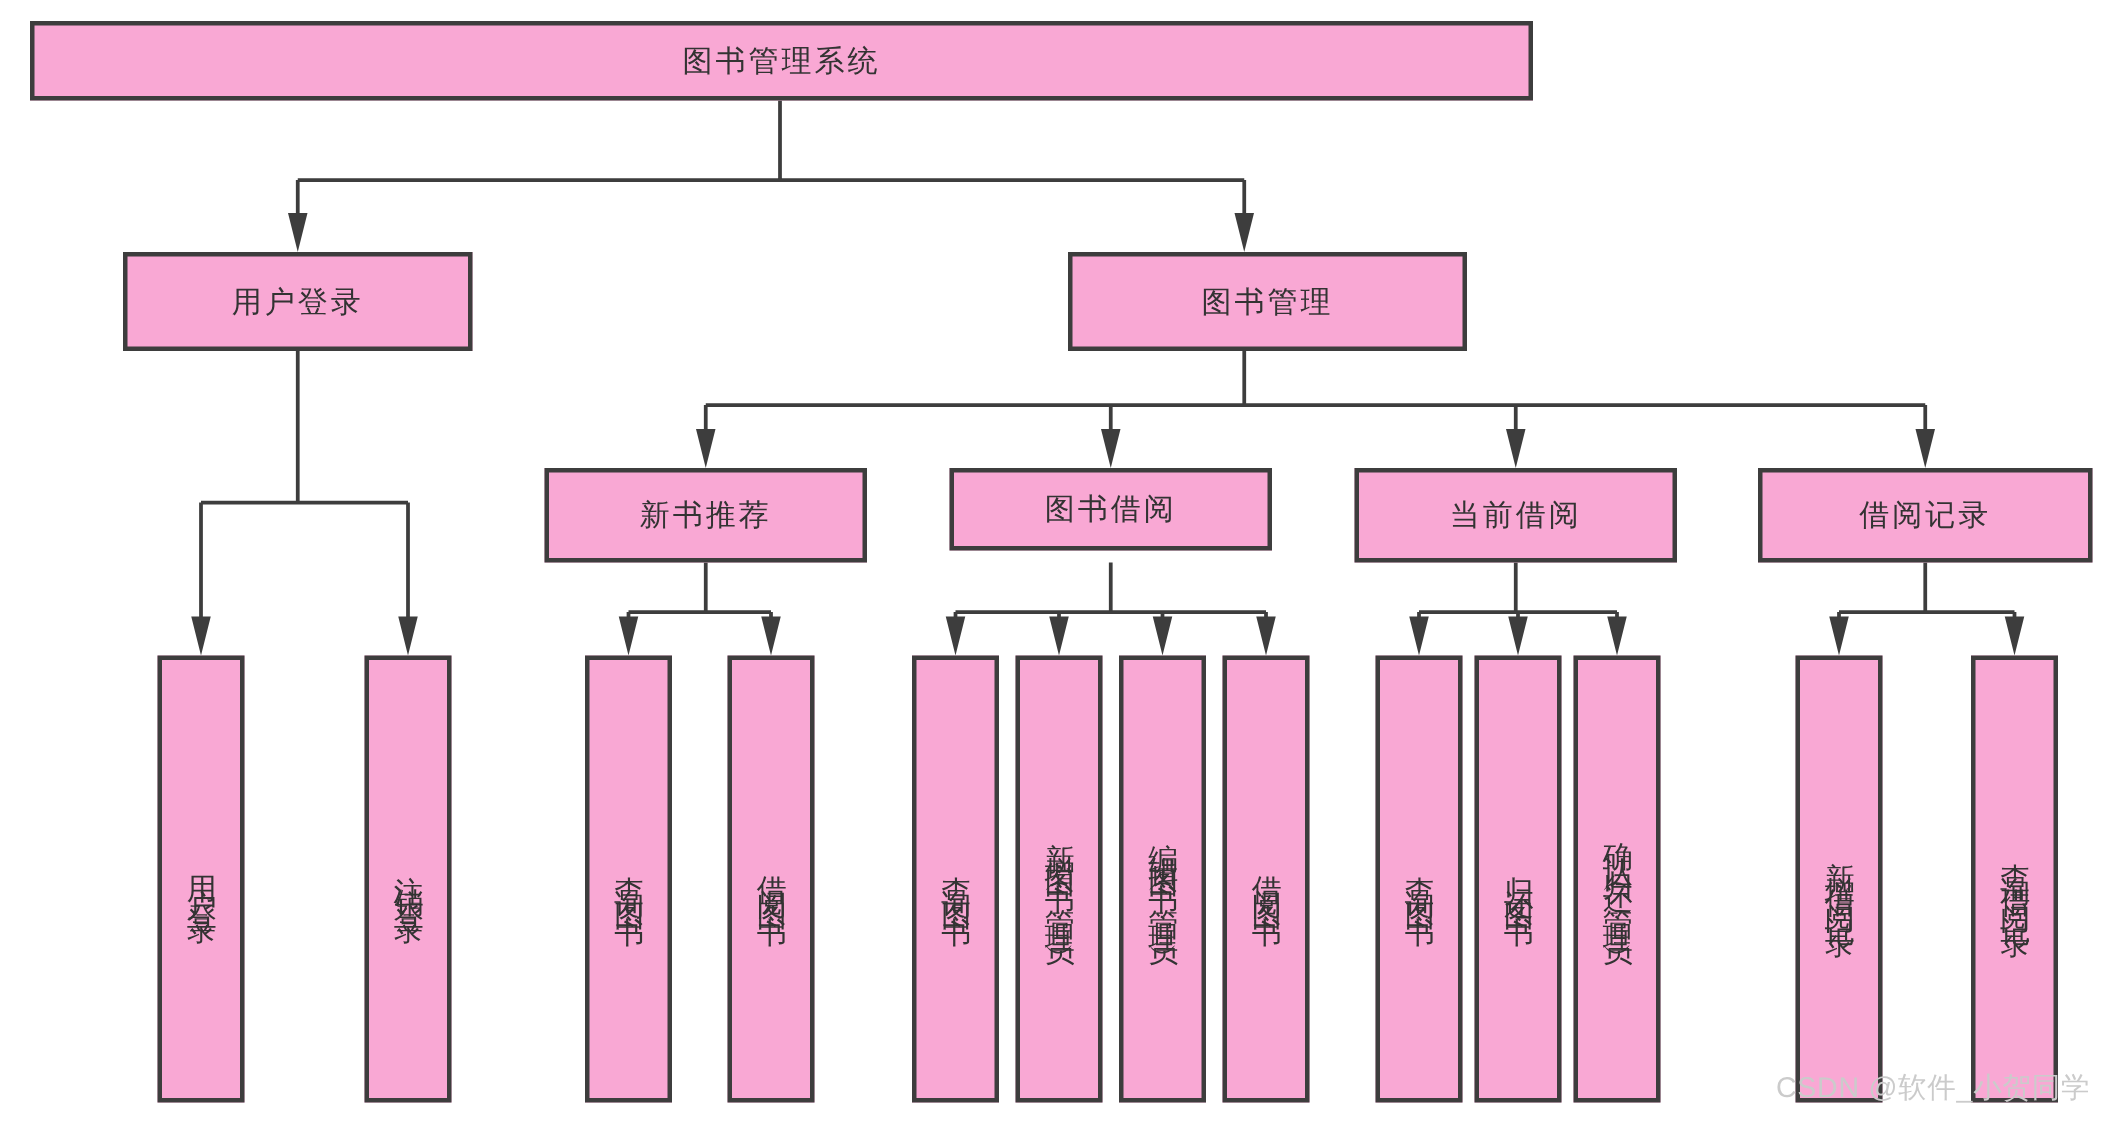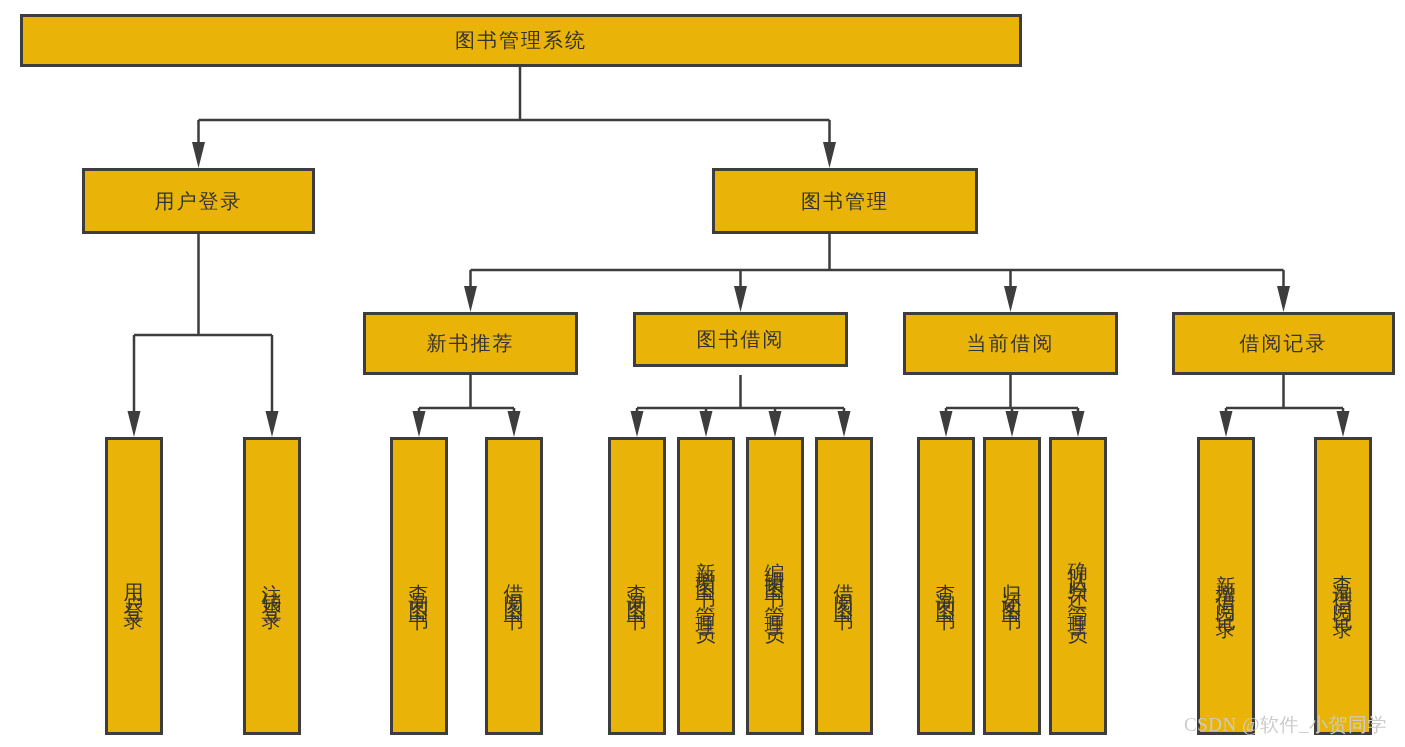--- a/index.html
+++ b/index.html
@@ -18,21 +18,21 @@
   .connectors {
     position: absolute;
     left: 0;
     top: 0;
     z-index: 1;
   }
   .box {
     position: absolute;
     box-sizing: border-box;
     border: 3px solid #3d3d3d;
-    background: #eab308;
+    background: #f9a8d4;
     display: flex;
     align-items: center;
     justify-content: center;
     z-index: 2;
   }
   .box.h span {
     font-size: 20px;
     color: #333333;
     letter-spacing: 2px;
     white-space: nowrap;
@@ -52,21 +52,20 @@
   }
   .watermark {
     position: absolute;
     left: 1184px;
     top: 712px;
     font-size: 19px;
     color: #cbcbcb;
     letter-spacing: 0.5px;
     white-space: nowrap;
     z-index: 5;
-    font-family: Liberation Serif, serif;
   }
 </style>
 </head>
 <body>
 
 <div class="canvas">
 
   <svg class="connectors" width="1405" height="747" viewBox="0 0 1405 747">
     <g stroke="#3d3d3d" stroke-width="2.5" fill="none">
 

